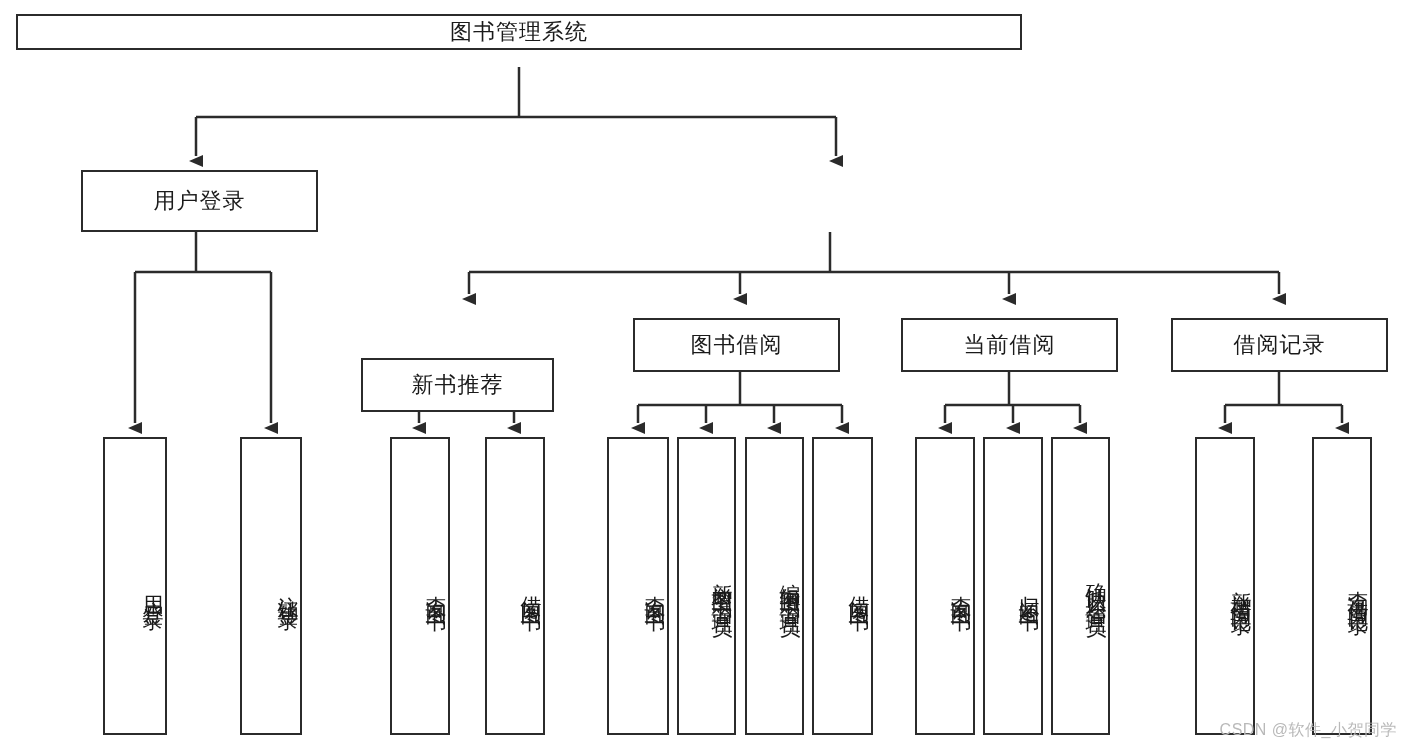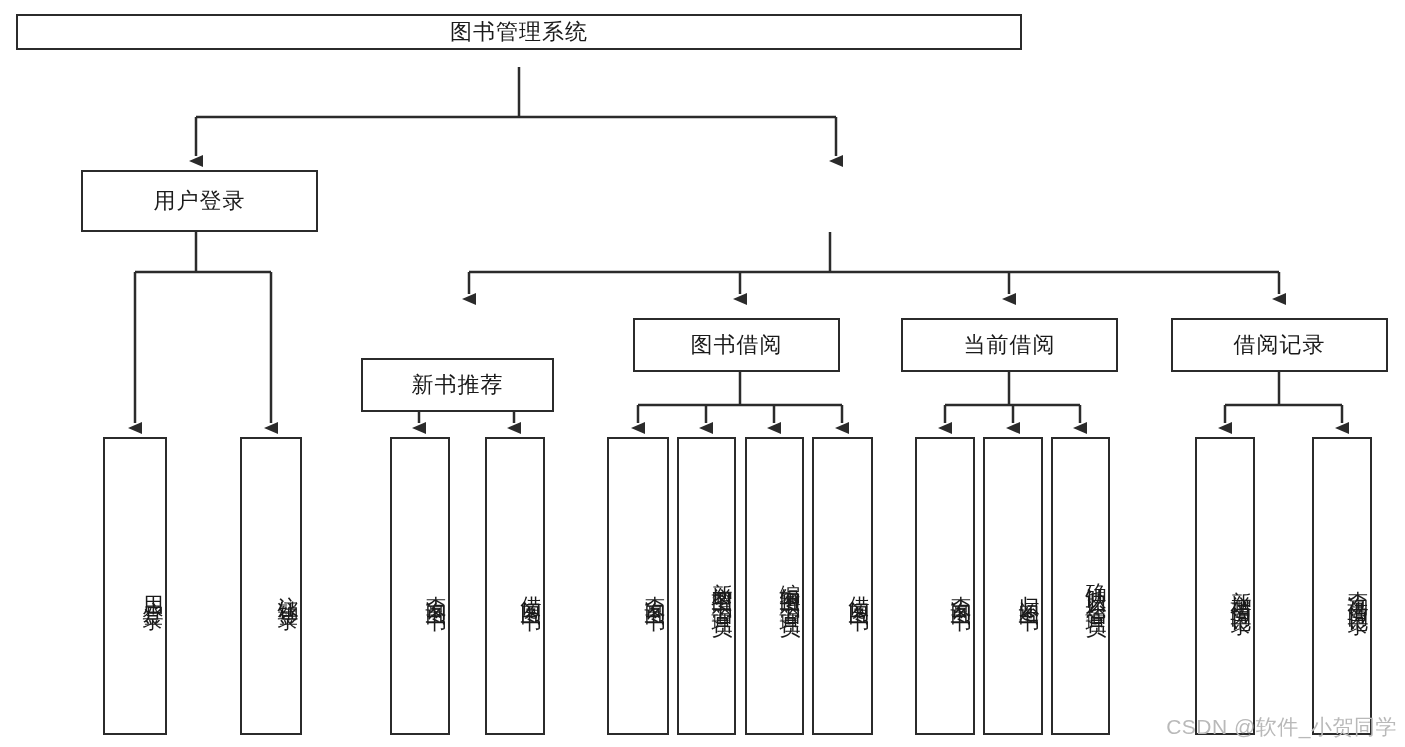--- a/index.html
+++ b/index.html
@@ -43,21 +43,21 @@
     justify-content:center;
   }
   .node.v.tall{
     align-items:flex-start;
     padding-top:4px;
   }
   .watermark{
     position:absolute;
     right:8px;
     bottom:6px;
-    font-size:21px;
+    font-size:16px;
     color:#b9b9b9;
     white-space:nowrap;
     letter-spacing:0.5px;
     pointer-events:none;
   }
   svg.links{
     position:absolute;left:0;top:0;width:1405px;height:747px;
     pointer-events:none;
   }
   svg.links path, svg.links line{

